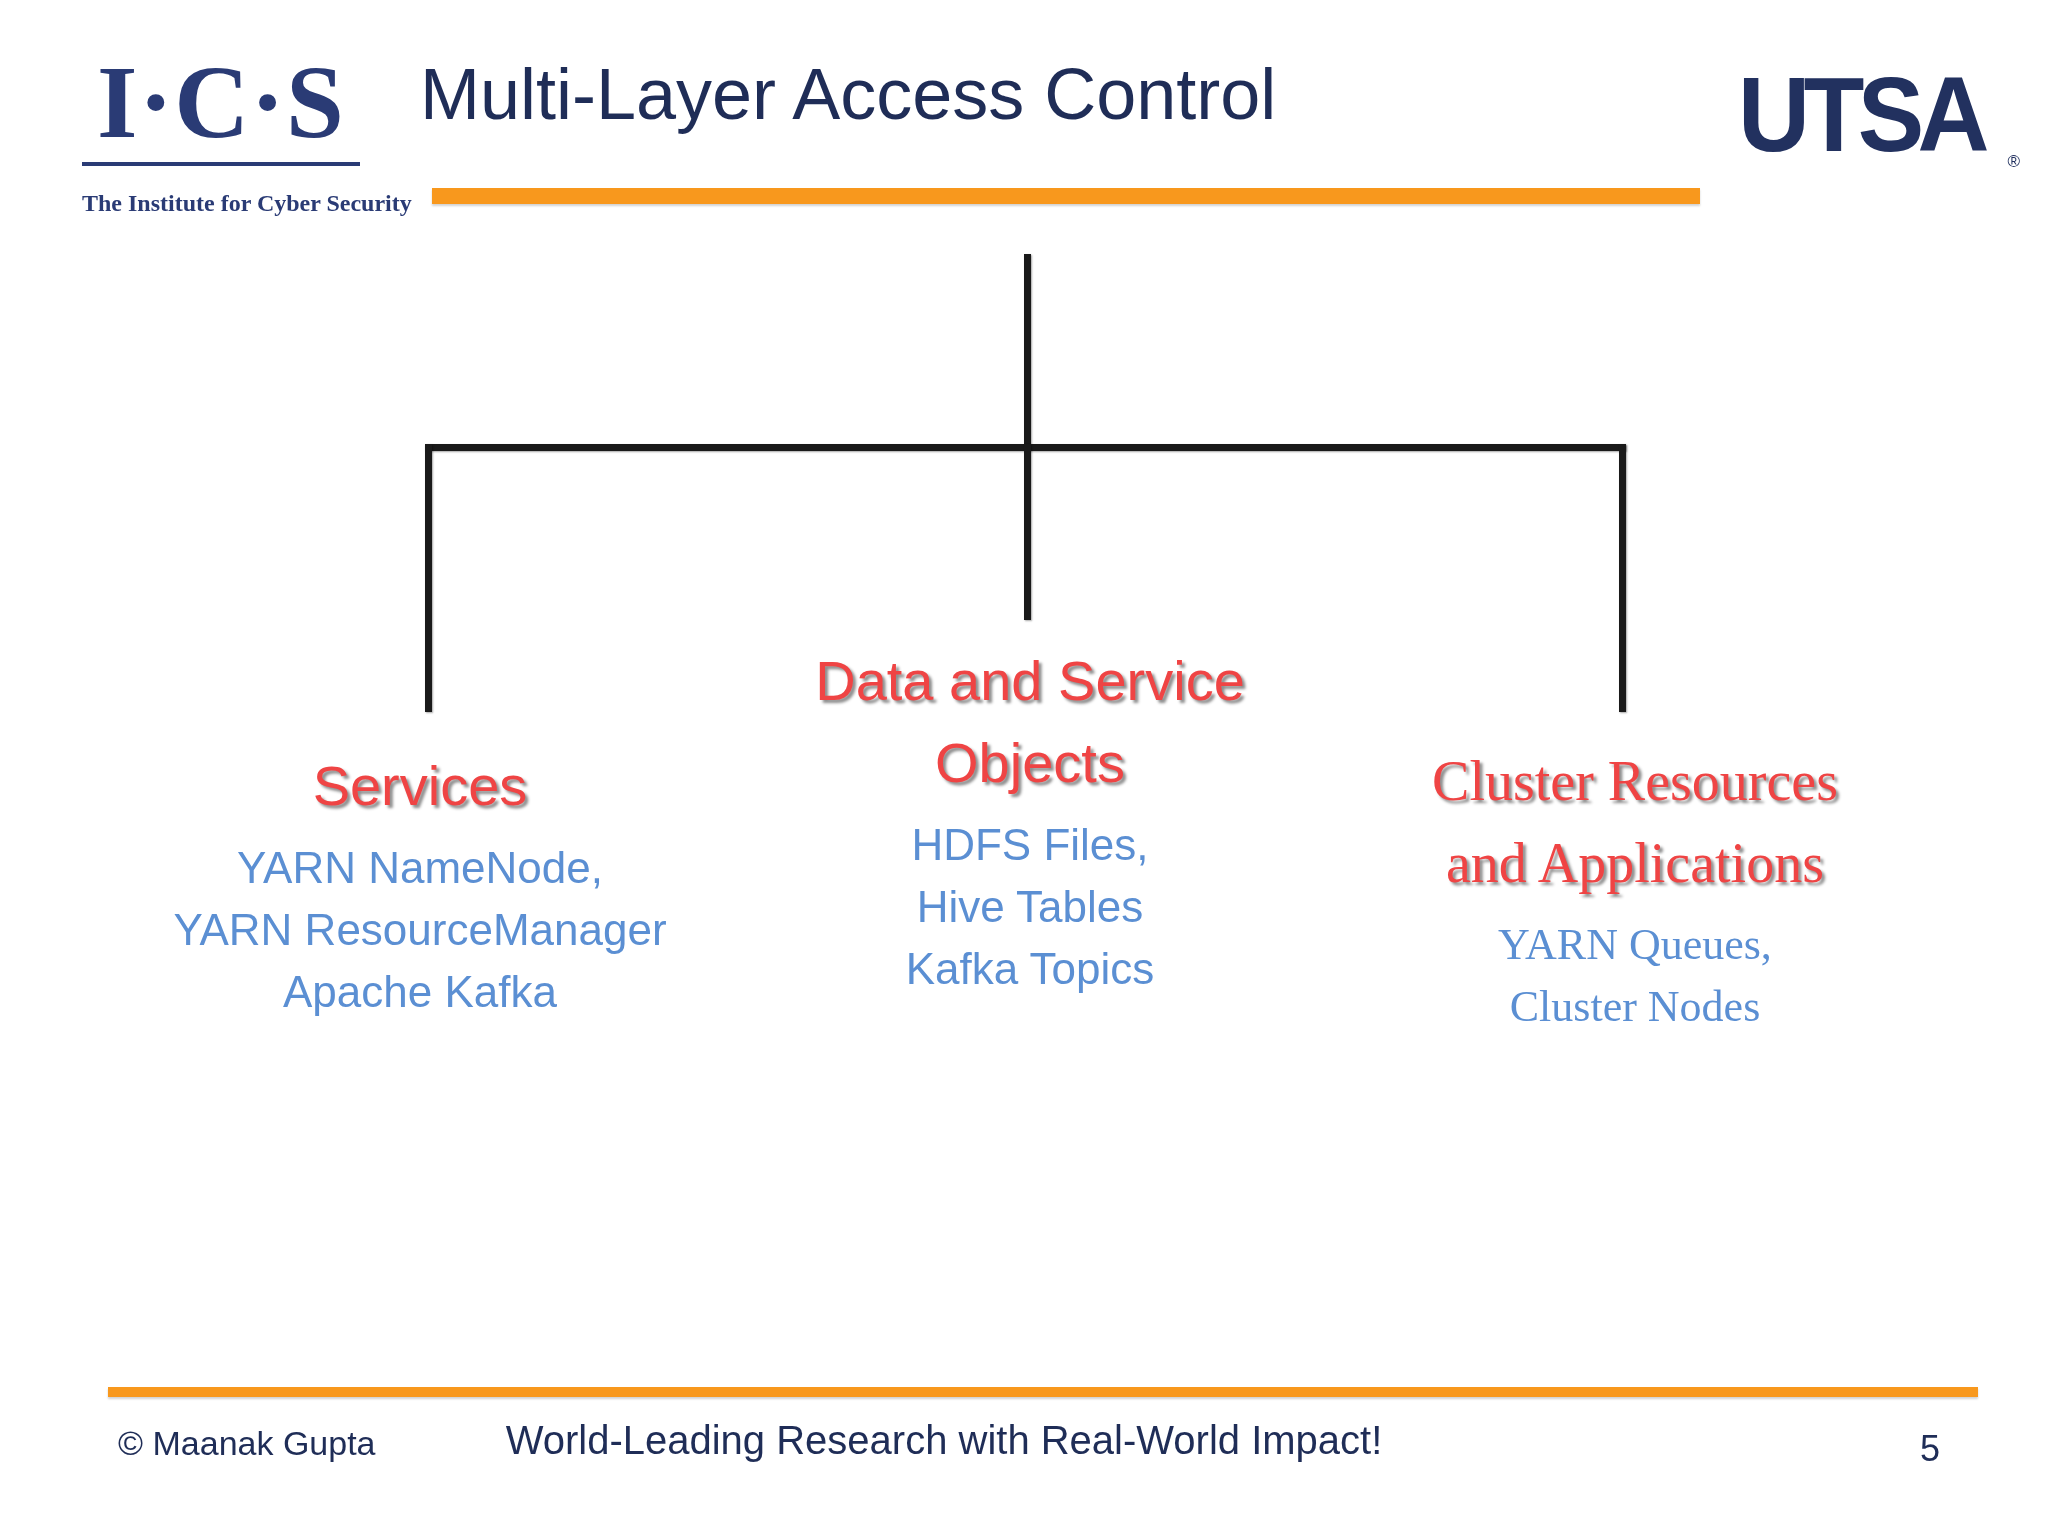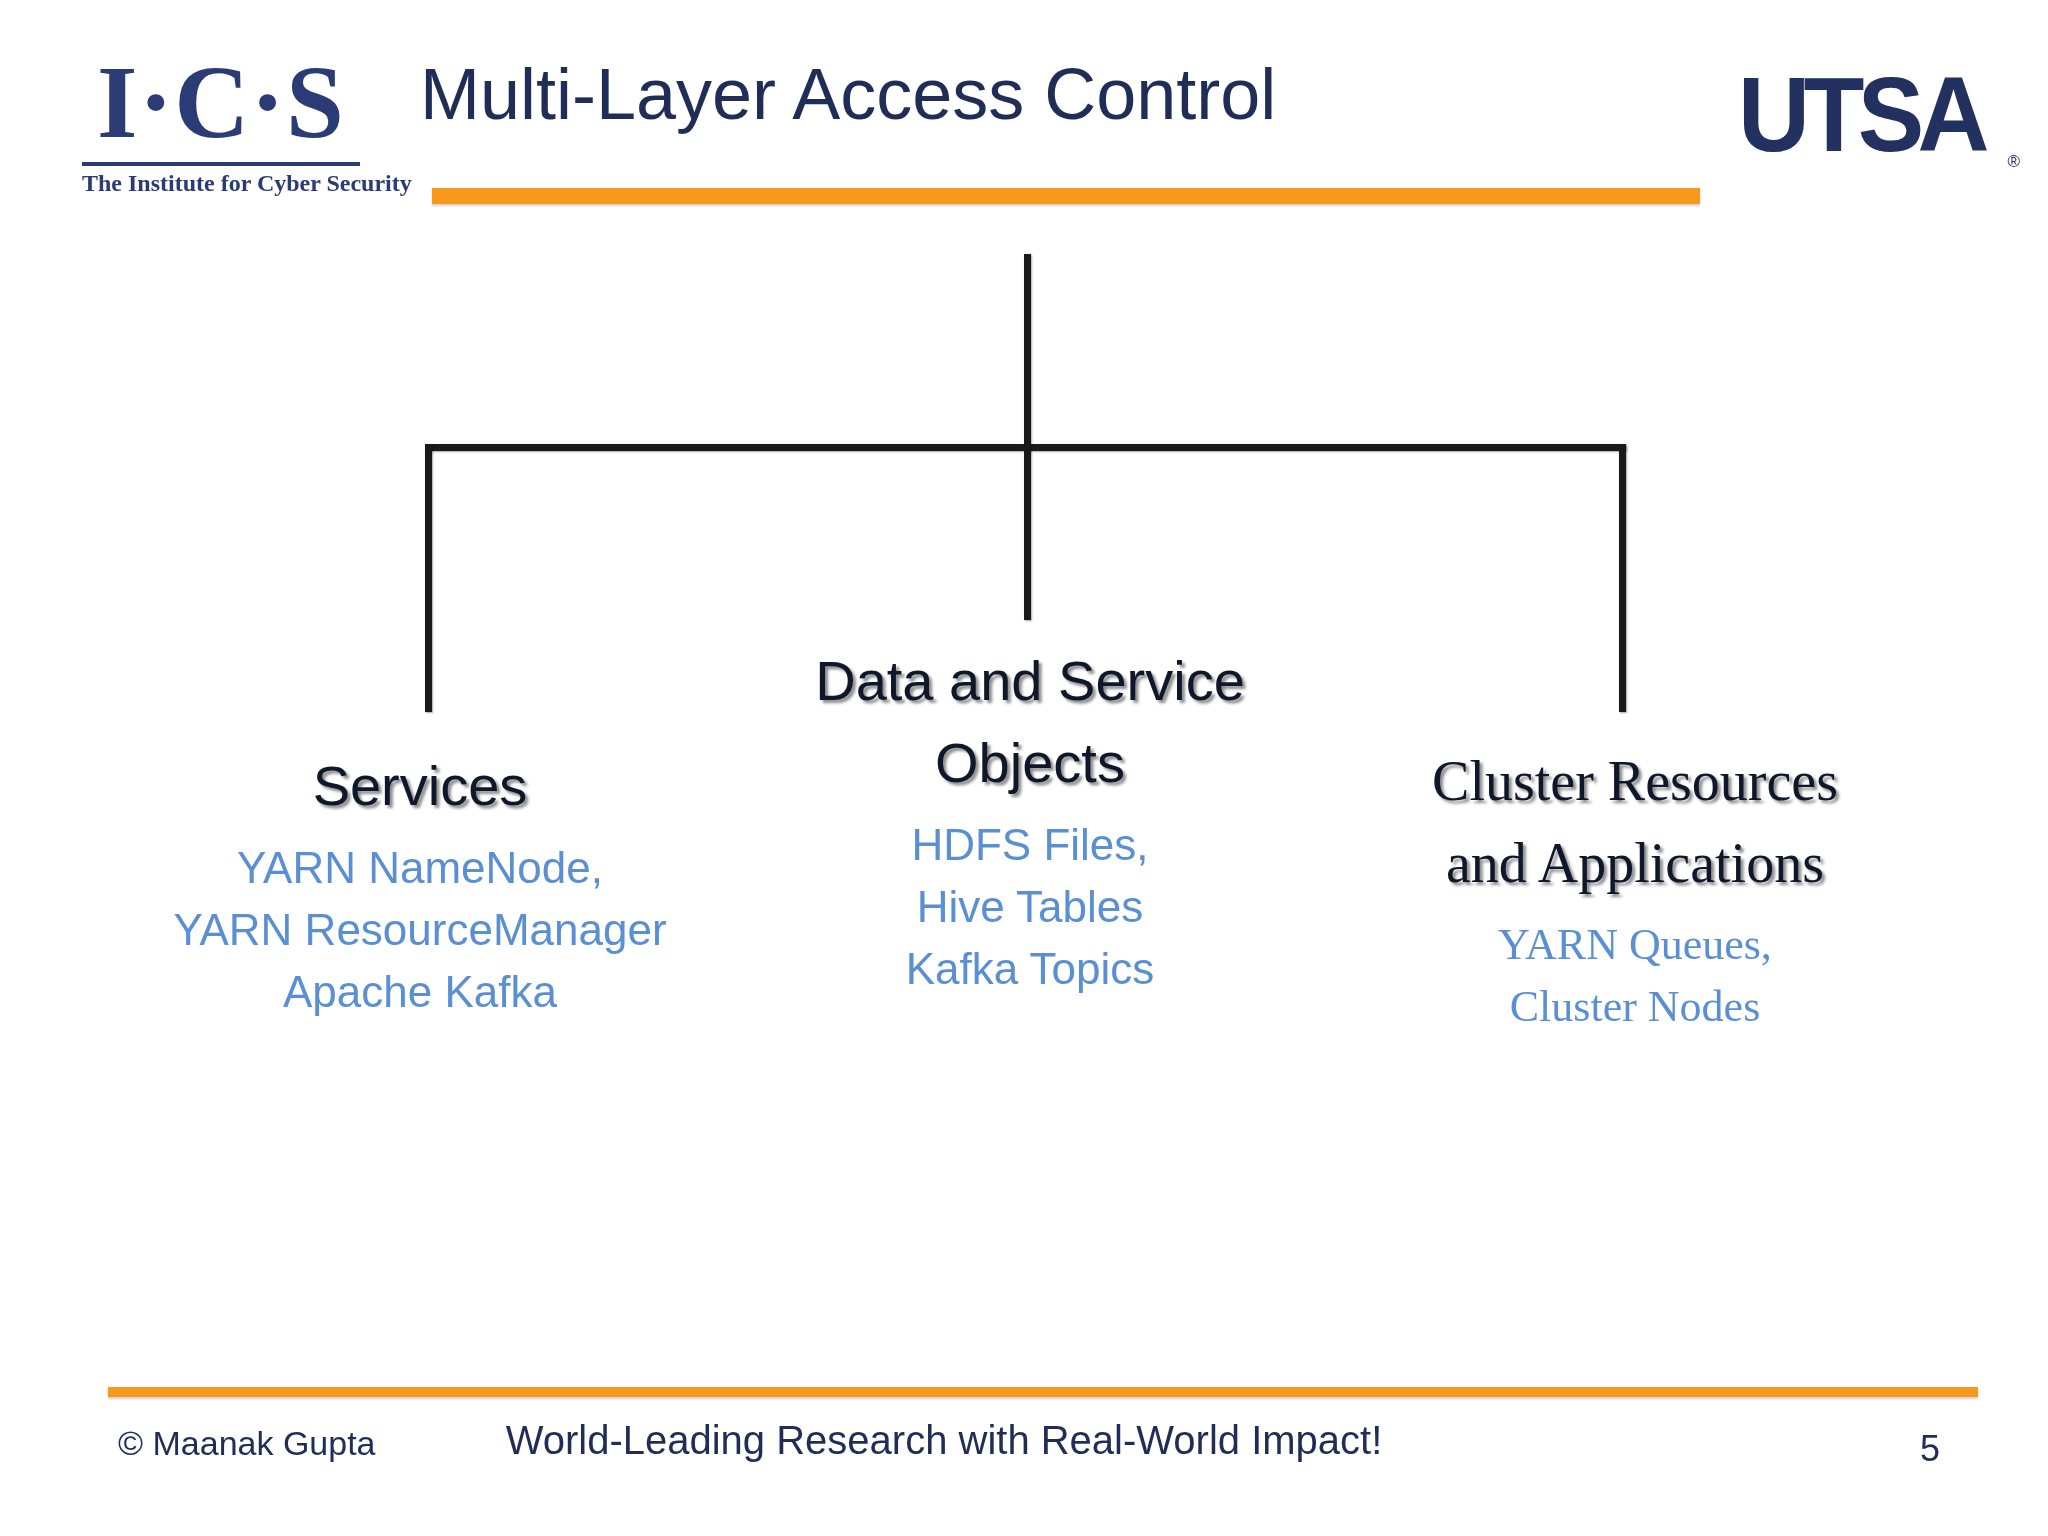--- a/index.html
+++ b/index.html
@@ -42,21 +42,21 @@
     height: 4px;
     background: #2A3B75;
     margin-top: 6px;
   }
   #ics-tagline {
     font-family: "Liberation Serif", serif;
     font-weight: bold;
     font-size: 24px;
     color: #2A3B75;
     text-align: center;
-    margin-top: 4px;
+    margin-top: 24px;
     white-space: nowrap;
   }
 
   
   #slide-title {
     position: absolute;
     left: 420px;
     top: 42px;
     width: 1280px;
     text-align: left;
@@ -112,21 +112,21 @@
   #crossbar     { left: 425px;  top: 444px;  width: 1201px; height: 7px;   }
   #branch-left  { left: 425px;  top: 444px;  width: 7px;    height: 268px; }
   #branch-mid   { left: 1024px; top: 444px;  width: 7px;    height: 176px; }
   #branch-right { left: 1619px; top: 444px;  width: 7px;    height: 268px; }
 
   
   .node { position: absolute; }
   .node-title {
     font-size: 56px;
     line-height: 82px;
-    color: #0f172a;
+    color: #ef4444;
     text-align: center;
     text-shadow: 3px 3px 3px rgba(0,0,0,0.45);
   }
   .node-items {
     font-size: 44px;
     line-height: 62px;
     color: #5B8FD3;
     text-align: center;
     margin-top: 10px;
   }

